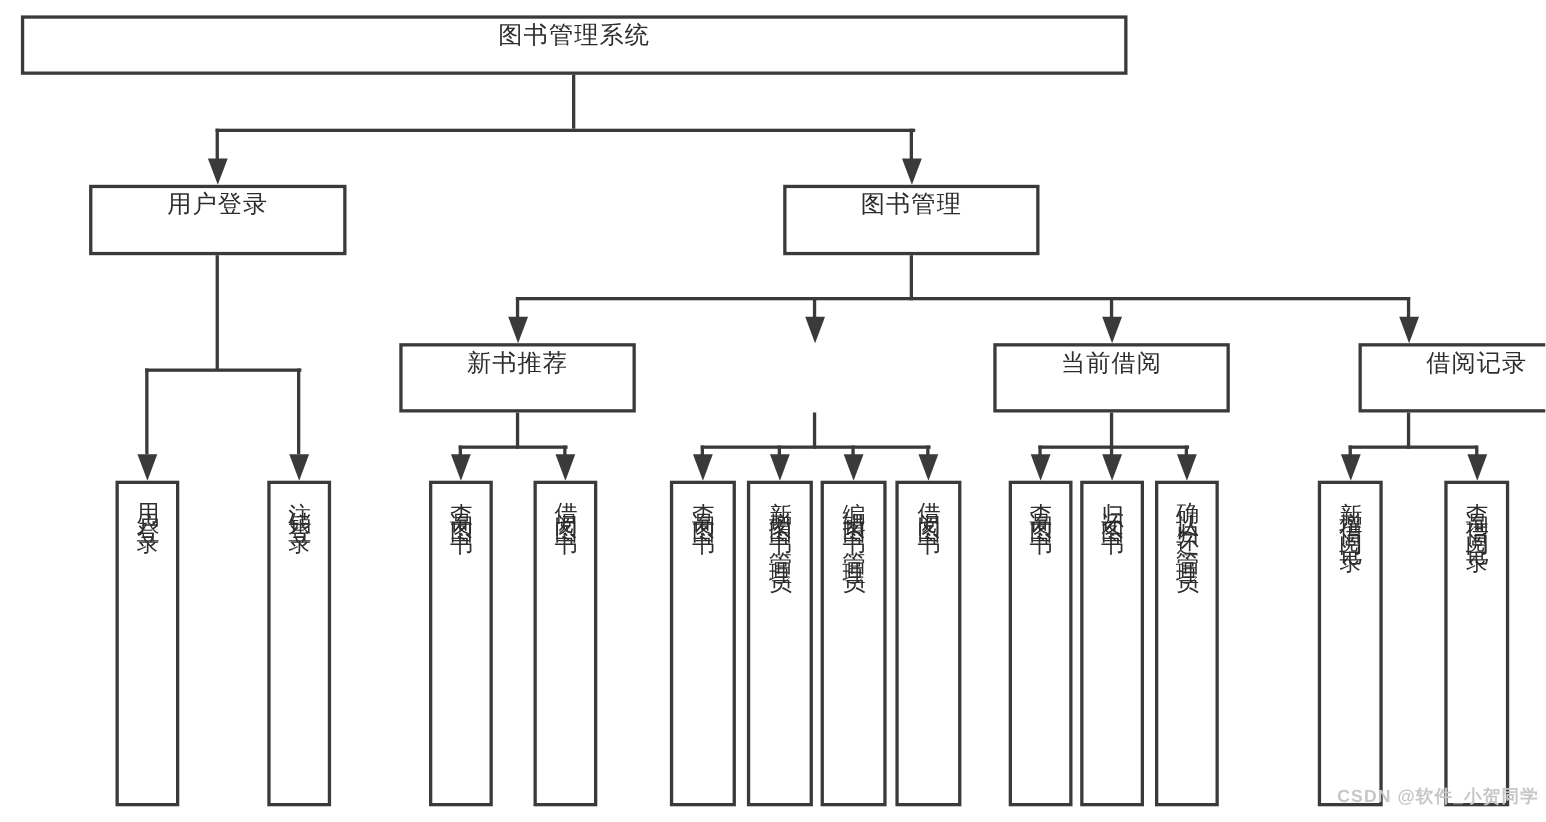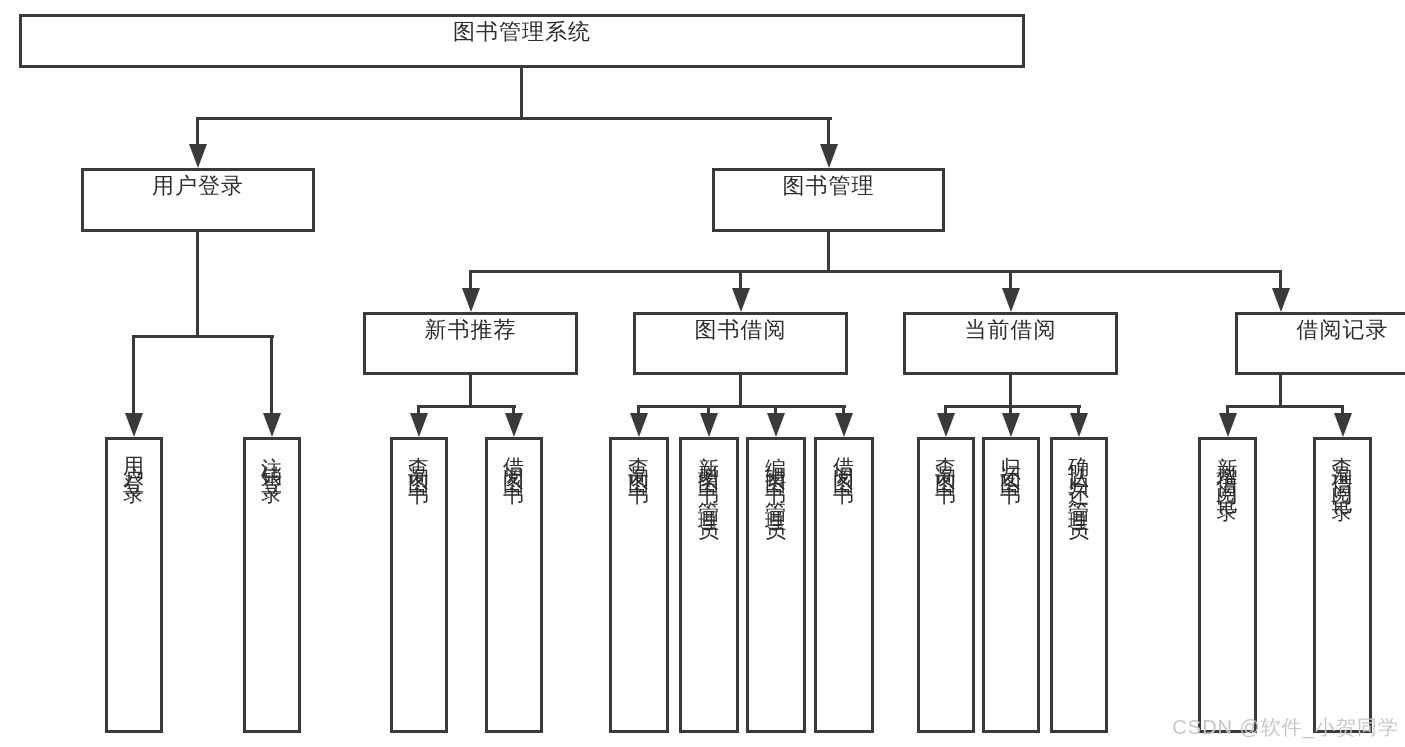--- a/index.html
+++ b/index.html
@@ -24,22 +24,22 @@
     writing-mode:vertical-rl;text-orientation:mixed;
     line-height:1;letter-spacing:9px;white-space:nowrap;
   }
   .ln{position:absolute;background:var(--line);}
   .arrow{
     position:absolute;width:0;height:0;
     border-left:9px solid transparent;border-right:9px solid transparent;
     border-top:24px solid var(--line);
   }
   .watermark{
-    position:absolute;top:714px;right:6px;font-size:20px;
-    color:var(--wm);letter-spacing:1px;white-space:nowrap;
+    position:absolute;top:714px;right:6px;font-size:16px;
+    color:var(--wm);letter-spacing:1px;white-space:nowrap;font-weight:bold;
   }
 </style>
 </head>
 <body>
 
 <div class="canvas">
 
   <div class="box" style="left:19px;top:14px;width:1006px;height:54px;">
     <span>图书管理系统</span>
   </div>
@@ -71,23 +71,20 @@
   <div class="arrow" style="left:462px;top:288px;"></div>
   <div class="ln" style="left:739px;top:270px;width:3px;height:20px;"></div>
   <div class="arrow" style="left:732px;top:288px;"></div>
   <div class="ln" style="left:1009px;top:270px;width:3px;height:20px;"></div>
   <div class="arrow" style="left:1002px;top:288px;"></div>
   <div class="ln" style="left:1279px;top:270px;width:3px;height:20px;"></div>
   <div class="arrow" style="left:1272px;top:288px;"></div>
 
   <div class="box" style="left:363px;top:312px;width:215px;height:63px;">
     <span>新书推荐</span>
-  </div>
-  <div class="box" style="left:633px;top:312px;width:215px;height:63px;">
-    <span>图书借阅</span>
   </div>
   <div class="box" style="left:903px;top:312px;width:215px;height:63px;">
     <span>当前借阅</span>
   </div>
   <div class="box" style="left:1235px;top:312px;width:215px;height:63px;">
     <span>借阅记录</span>
   </div>
 
   <div class="ln" style="left:469px;top:375px;width:3px;height:33px;"></div>
   <div class="ln" style="left:417px;top:405px;width:99px;height:3px;"></div>

